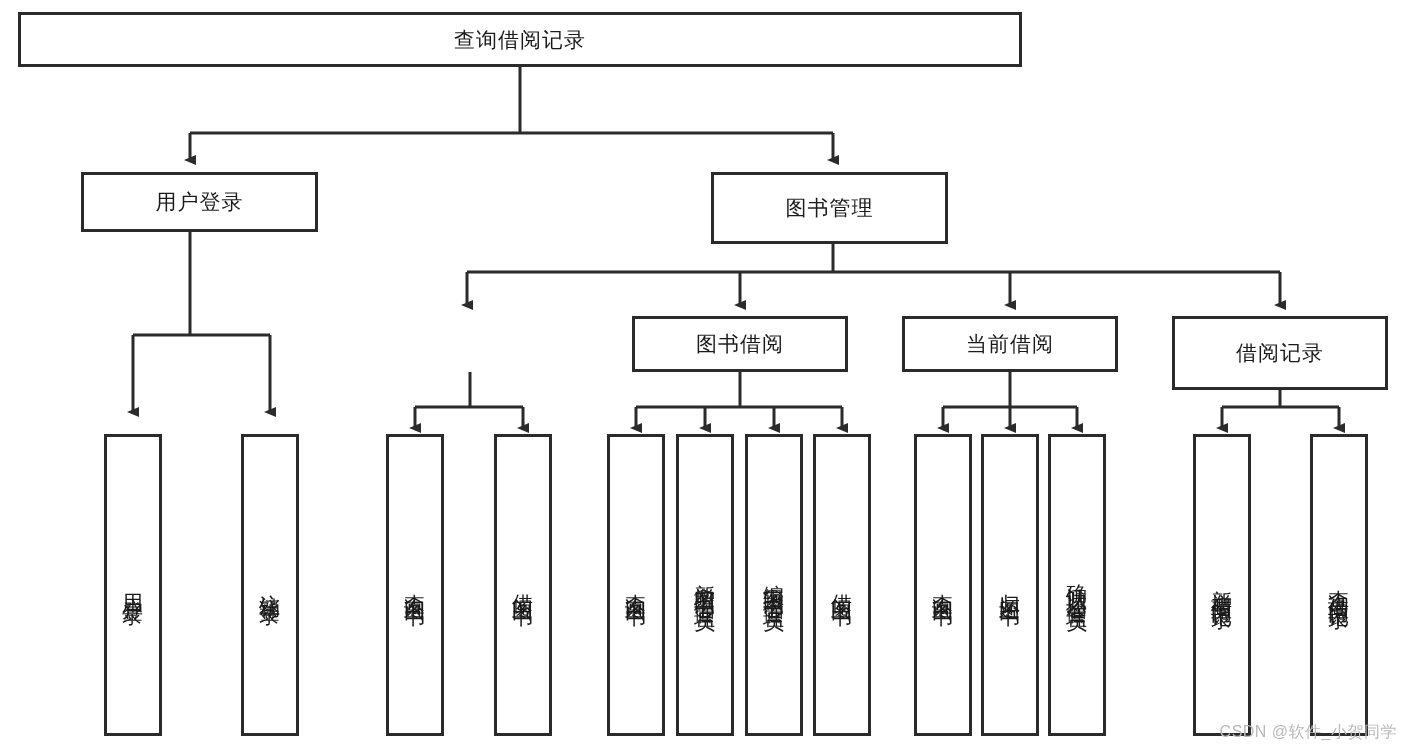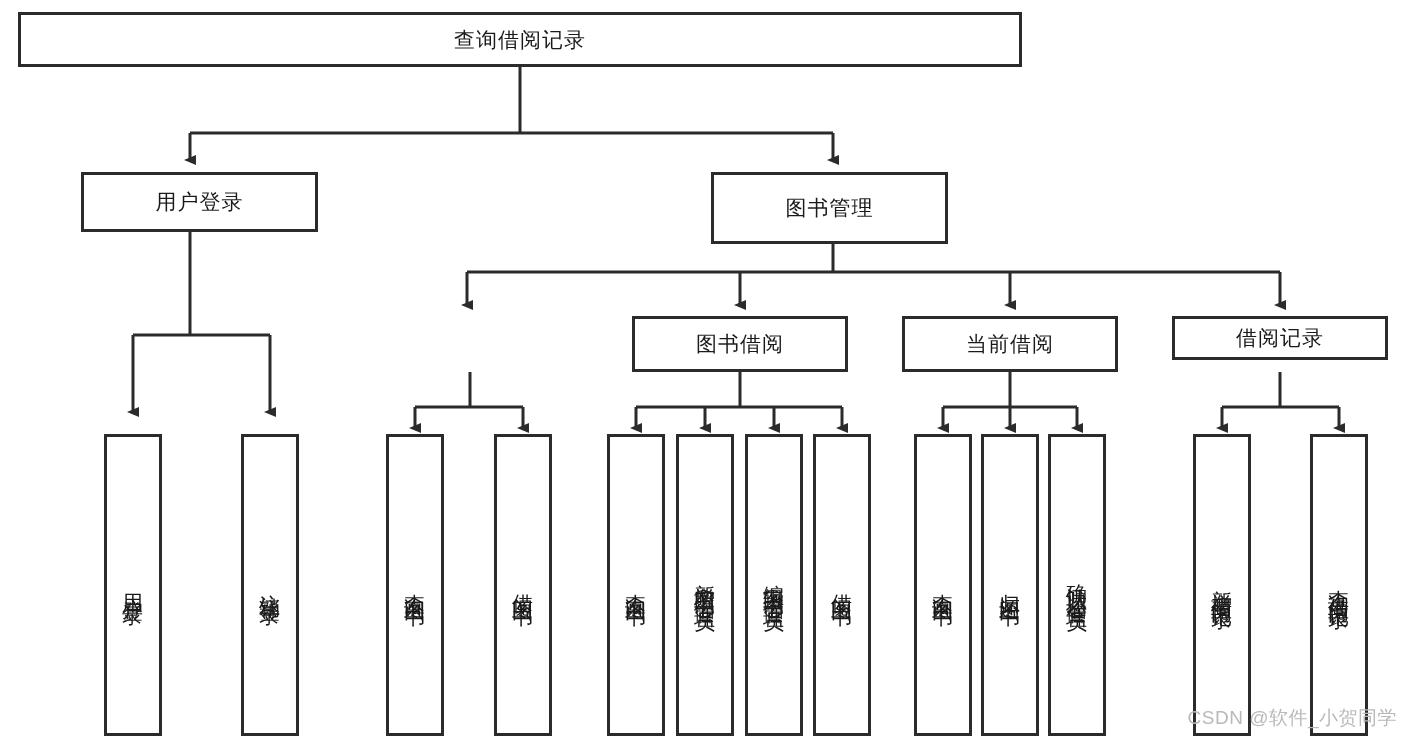--- a/index.html
+++ b/index.html
@@ -48,22 +48,22 @@
     letter-spacing: 4px;
     line-height: 1;
     white-space: nowrap;
   }
   .h-label {
     white-space: nowrap;
   }
   .watermark {
     position: absolute;
     right: 8px;
-    bottom: 16px;
-    font-size: 19px;
+    bottom: 4px;
+    font-size: 16px;
     color: #b9b9b9;
     white-space: nowrap;
     letter-spacing: 0.5px;
   }
 </style>
 </head>
 <body>
 
 <div id="canvas">
 
@@ -127,21 +127,21 @@
   <div class="node h-node" style="left:711px; top:172px; width:237px; height:72px;">
     <span class="h-label">图书管理</span>
   </div>
 
   <div class="node h-node" style="left:902px; top:316px; width:216px; height:56px;">
     <span class="h-label">当前借阅</span>
   </div>
   <div class="node h-node" style="left:632px; top:316px; width:216px; height:56px;">
     <span class="h-label">图书借阅</span>
   </div>
-  <div class="node h-node" style="left:1172px; top:316px; width:216px; height:44px;">
+  <div class="node h-node" style="left:1172px; top:316px; width:216px; height:74px;">
     <span class="h-label">借阅记录</span>
   </div>
 
   <div class="node v-node" style="left:104px; top:434px; width:58px; height:302px;">
     <span class="v-label">用户登录</span>
   </div>
   <div class="node v-node" style="left:241px; top:434px; width:58px; height:302px;">
     <span class="v-label">注销登录</span>
   </div>
 

